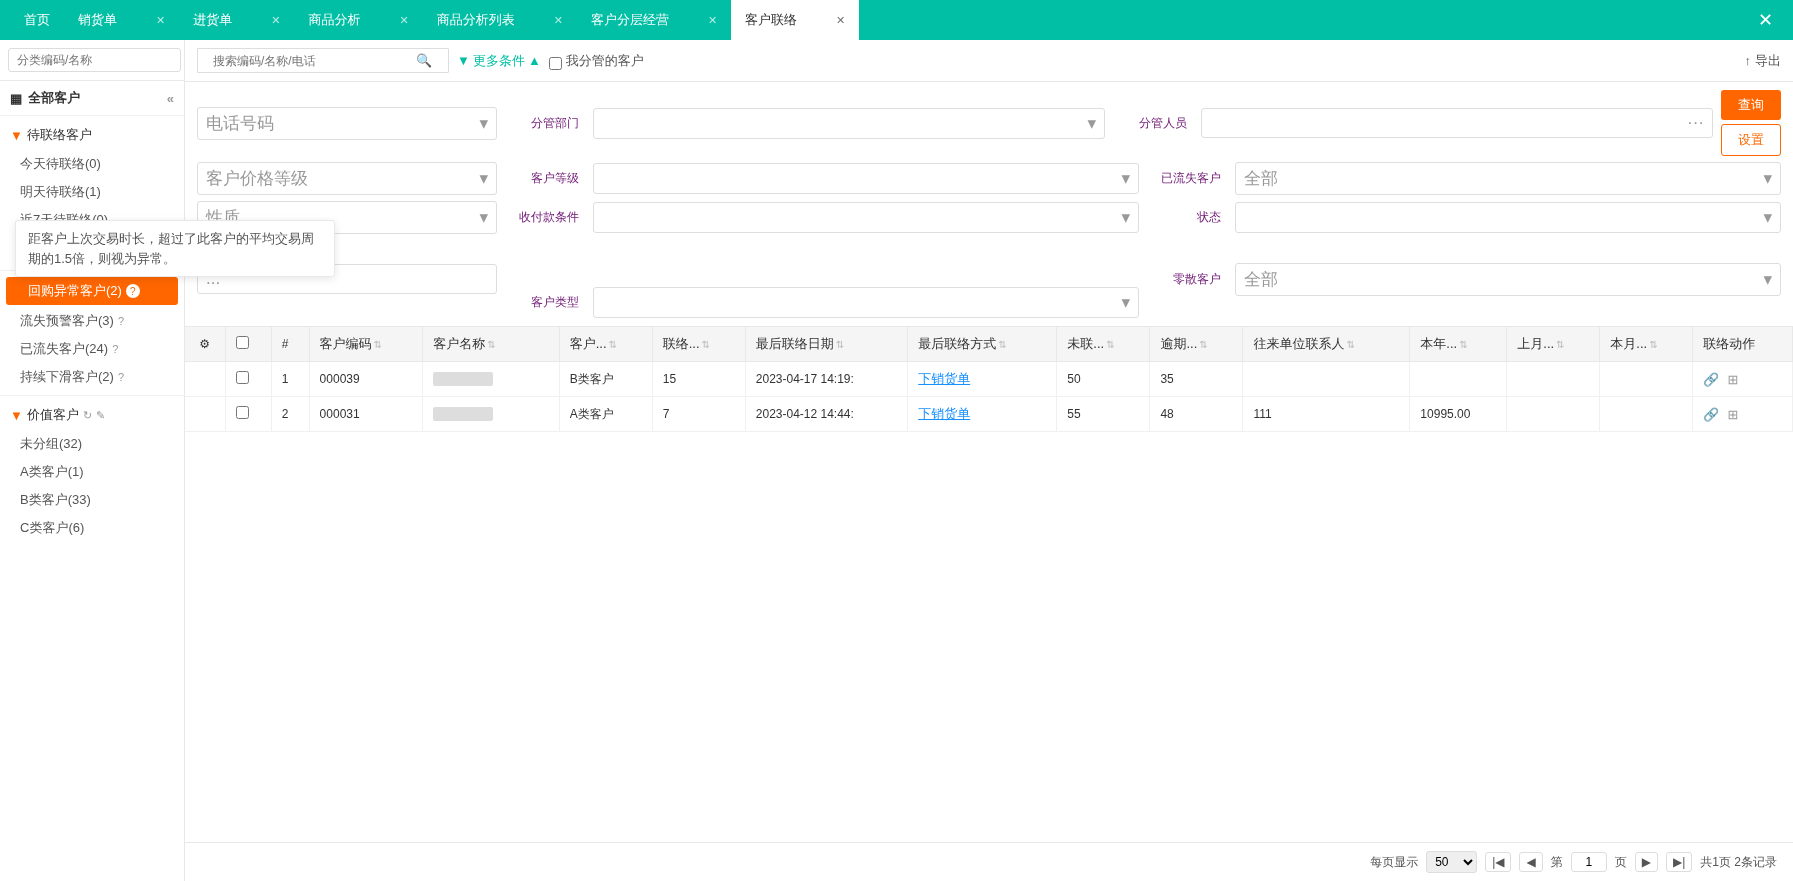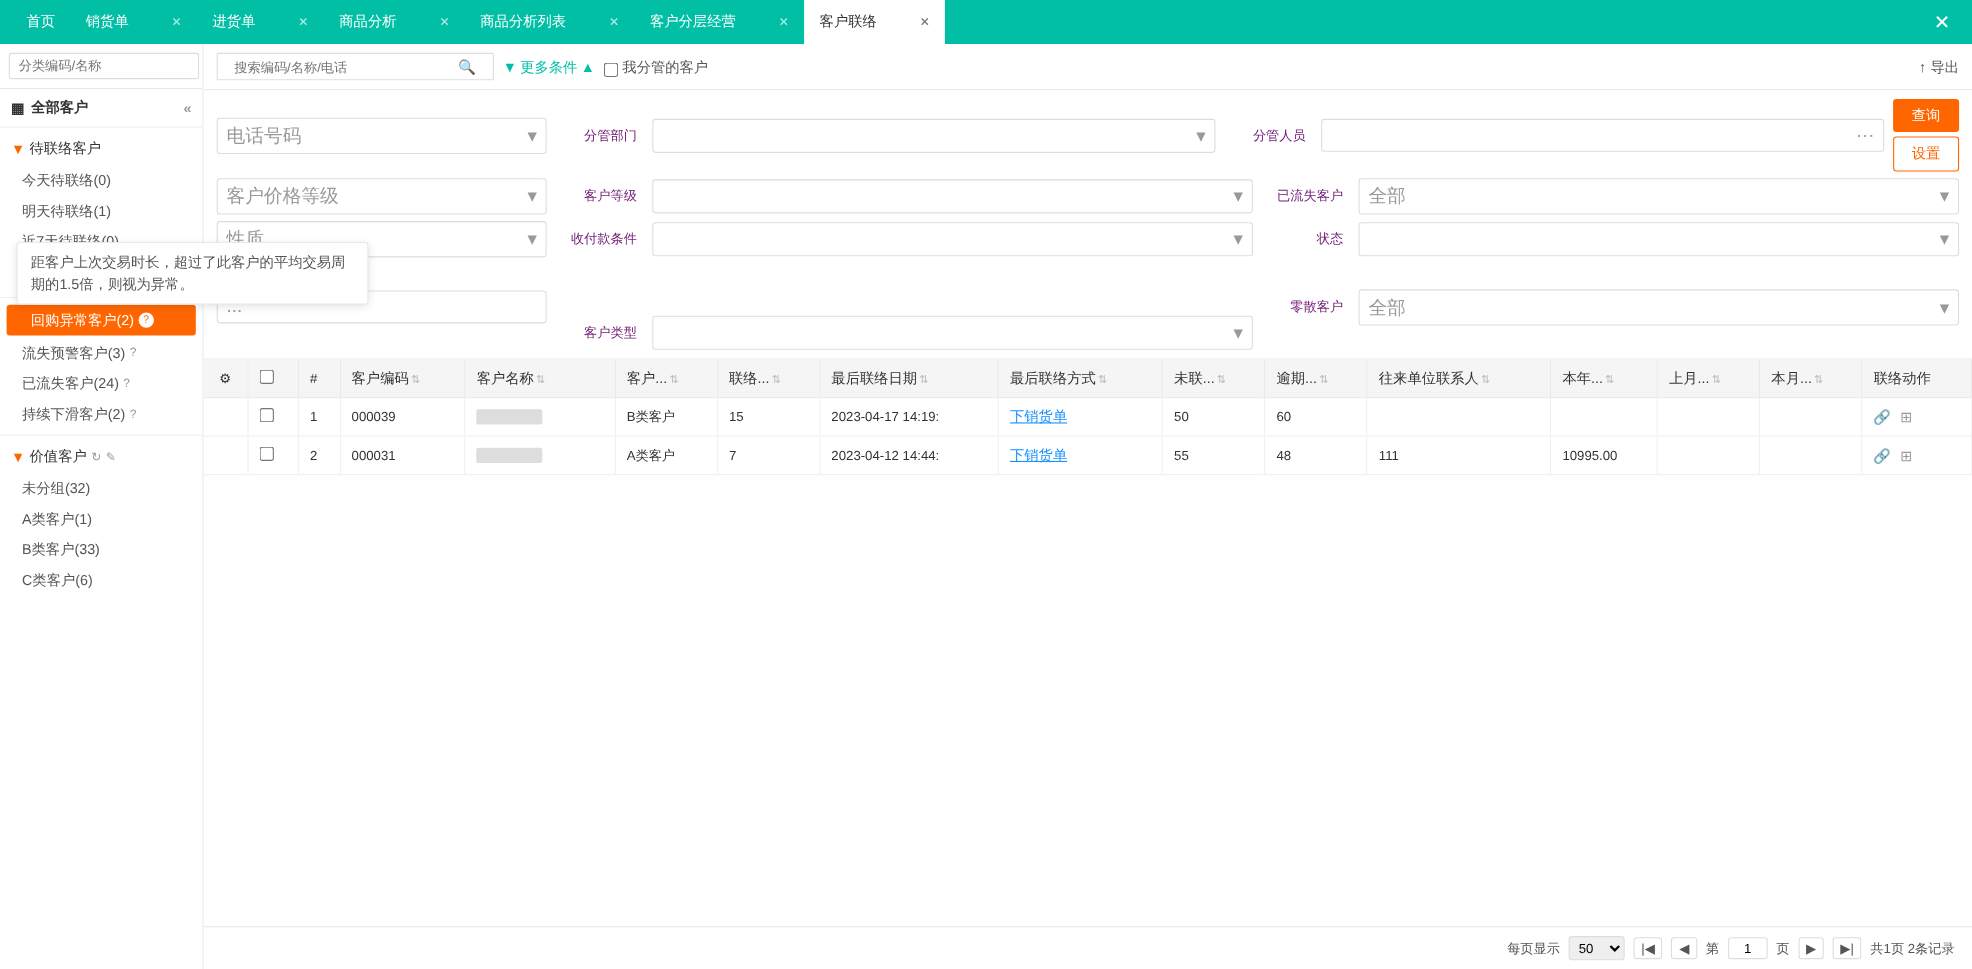--- a/index.html
+++ b/index.html
@@ -439,21 +439,21 @@
       <td></td>
       <td><input type="checkbox" style=""></td>
       <td>1</td>
       <td>000039</td>
       <td><span class="blurred-cell"></span></td>
       <td>B类客户</td>
       <td>15</td>
       <td>2023-04-17 14:19:</td>
       <td><a class="td-link">下销货单</a></td>
       <td>50</td>
-      <td>60</td>
+      <td>35</td>
       <td></td>
       <td></td>
       <td></td>
       <td></td>
       <td>
         <div class="action-icons">
           <span>🔗</span>
           <span>⊞</span>
         </div>
       </td>

